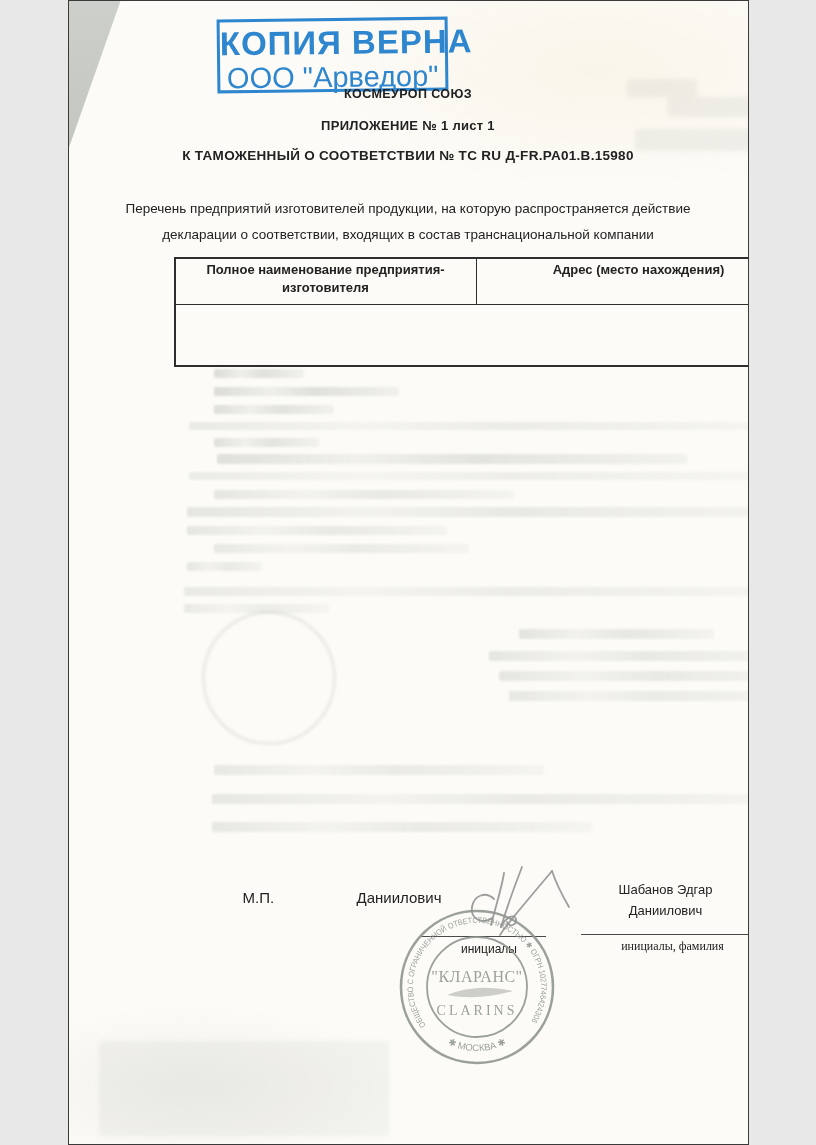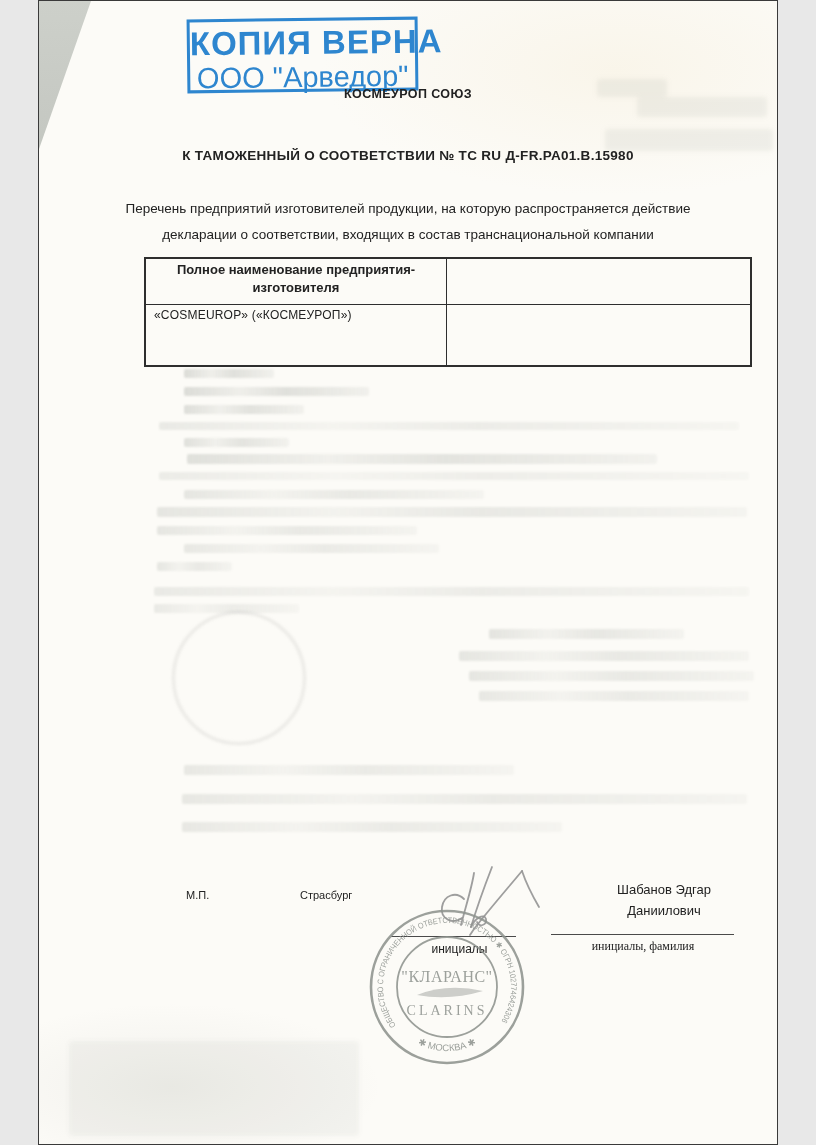--- a/index.html
+++ b/index.html
@@ -4,21 +4,21 @@
 <style>
   :root {
     --stamp-blue: #2e86cf;
     --seal-gray: #8f948f;
     --ink: #222222;
   }
   * { margin: 0; padding: 0; box-sizing: border-box; }
   html, body { background: #e8e8e8; }
   .page {
     position: relative;
-    width: 740px;
+    width: 681px;
     height: 1145px;
     margin: 0 auto;
     background:
       radial-gradient(ellipse 420px 180px at 78% 6%, rgba(246,238,218,0.45), rgba(246,238,218,0) 70%),
       radial-gradient(ellipse 300px 120px at 18% 95%, rgba(150,150,142,0.10), rgba(150,150,142,0) 70%),
       #fcfbf7;
     border: 1px solid #3a3a3a;
     overflow: hidden;
     font-family: "Liberation Sans", sans-serif;
     color: var(--ink);
@@ -75,25 +75,25 @@
   .ghost-circle {
     position: absolute; left: 133px; top: 610px; width: 134px; height: 134px;
     border: 3px solid rgba(140,146,140,0.16); border-radius: 50%;
     filter: blur(1.6px);
   }
   .ghost-block {
     position: absolute; background: rgba(130,136,128,0.10); filter: blur(2.5px); border-radius: 3px;
   }
 
   
-  .lbl { position: absolute; font-size: 11px; }
+  .lbl { position: absolute; font-size: 15px; margin-left: 27px; }
   .sig-line { position: absolute; height: 0; border-top: 1.5px solid #4a4a4a; }
   .caption { position: absolute; font-size: 12px; text-align: center; }
   .applicant-name {
-    position: absolute; left: 558px; top: 879px; width: 134px;
+    position: absolute; left: 530px; top: 879px; width: 134px;
     font-size: 13px; line-height: 1.6; text-align: center;
   }
   .seal-svg { position: absolute; left: 326px; top: 904px; opacity: 0.88; }
   .seal-svg .ring { fill: none; stroke: var(--seal-gray); }
   .seal-svg text { fill: var(--seal-gray); }
   .sig-svg { position: absolute; left: 393px; top: 858px; }
   .sig-svg path { fill: none; stroke: #949494; stroke-width: 1.8; stroke-linecap: round; opacity: 0.9; }
 </style>
 </head>
 <body>
@@ -101,30 +101,31 @@
 <div class="page">
 
   <div class="corner-fold"></div>
 
   <div class="copy-stamp">
     <div class="l1">КОПИЯ ВЕРНА</div>
     <div class="l2">ООО "Арведор"</div>
   </div>
 
   <div class="h-center doc-org">КОСМЕУРОП СОЮЗ</div>
+  <div class="h-center doc-appendix">ПРИЛОЖЕНИЕ № 1 лист 1</div>
   <div class="h-center doc-decl">К ТАМОЖЕННЫЙ О СООТВЕТСТВИИ № ТС RU Д-FR.РА01.В.15980</div>
   <div class="h-center doc-intro1">Перечень предприятий изготовителей продукции, на которую распространяется действие</div>
   <div class="h-center doc-intro2">декларации о соответствии, входящих в состав транснациональной компании</div>
 
   <div class="doc-table">
     <div class="tr head">
       <div class="td c1 th-text">Полное наименование предприятия-изготовителя</div>
+      <div class="td th-text">Адрес (место нахождения)</div>
     </div>
     <div class="tr body">
-      <div class="td c1 cell-name">«COSMEUROP» («КОСМЕУРОП»)</div>
     </div>
   </div>
 
   <div class="ghost-block" style="left:558px;top:78px;width:70px;height:18px;"></div>
   <div class="ghost-block" style="left:598px;top:96px;width:130px;height:20px;"></div>
   <div class="ghost-block" style="left:566px;top:128px;width:168px;height:22px;"></div>
 
   <div class="ghost" style="left:145px;top:368px;width:90px;opacity:.8;"></div>
   <div class="ghost" style="left:145px;top:386px;width:185px;opacity:.8;"></div>
   <div class="ghost" style="left:145px;top:404px;width:120px;opacity:.75;"></div>
@@ -143,21 +144,21 @@
   <div class="ghost" style="left:420px;top:650px;width:290px;height:10px;opacity:.55;"></div>
   <div class="ghost" style="left:430px;top:670px;width:285px;height:10px;opacity:.55;"></div>
   <div class="ghost" style="left:440px;top:690px;width:270px;height:10px;opacity:.5;"></div>
   <div class="ghost" style="left:145px;top:764px;width:330px;height:10px;opacity:.5;"></div>
   <div class="ghost" style="left:143px;top:793px;width:565px;height:10px;opacity:.5;"></div>
   <div class="ghost" style="left:143px;top:821px;width:380px;height:10px;opacity:.5;"></div>
   <div class="ghost-circle"></div>
   <div class="ghost-block" style="left:30px;top:1040px;width:290px;height:95px;opacity:.8;"></div>
 
   <div class="lbl" style="left:147px;top:888px;">М.П.</div>
-  <div class="lbl" style="left:261px;top:888px;">Страсбург</div>
+  <div class="lbl" style="left:261px;top:888px;">Даниилович</div>
 
   <div class="sig-line" style="left:352px;top:935px;width:125px;"></div>
   <div class="caption" style="left:383px;top:941px;width:75px;">инициалы</div>
 
   <div class="applicant-name">Шабанов Эдгар Даниилович</div>
   <div class="sig-line" style="left:512px;top:933px;width:183px;"></div>
   <div class="caption" style="left:520px;top:938px;width:168px;font-family:Liberation Serif, serif;">инициалы, фамилия</div>
 
   <svg class="sig-svg" width="125" height="88" viewBox="0 0 125 88">
     <path d="M32 40 C24 32 12 36 10 48 C8 60 21 66 30 59"></path>

